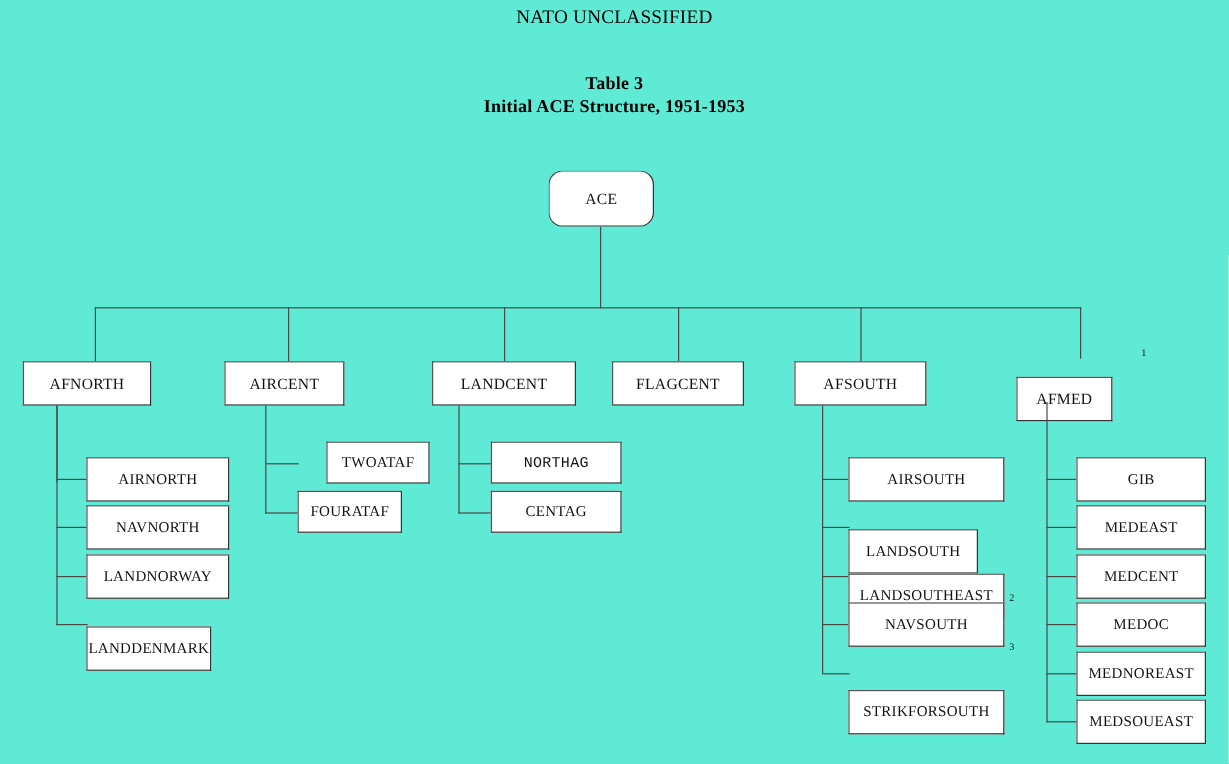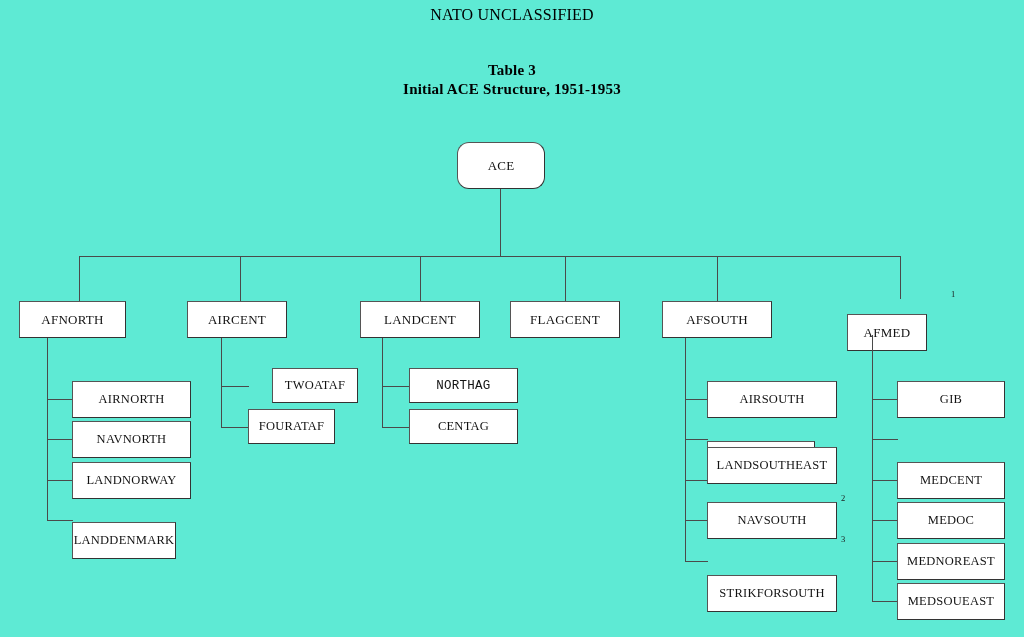--- a/index.html
+++ b/index.html
@@ -127,33 +127,34 @@
 
   <div class="line v" style="left:685px; top:338px; height:223px;"></div>
   <div class="line h" style="left:685px; top:399px; width:23px;"></div>
   <div class="line h" style="left:685px; top:439px; width:23px;"></div>
   <div class="line h" style="left:685px; top:480px; width:23px;"></div>
   <div class="line h" style="left:685px; top:520px; width:23px;"></div>
   <div class="line h" style="left:685px; top:561px; width:23px;"></div>
 
   <div class="node" style="left:707px; top:381px; width:130px; height:37px;">AIRSOUTH</div>
   <div class="node" style="left:707px; top:441px; width:108px; height:37px;text-align:right;">LANDSOUTH</div>
-  <div class="node" style="left:707px; top:447px; width:130px; height:37px;">LANDSOUTHEAST</div>
+  <div class="node" style="left:707px; top:478px; width:130px; height:37px;">LANDSOUTHEAST</div>
   <div class="sup" style="left:841px; top:494px;">2</div>
   <div class="node" style="left:707px; top:502px; width:130px; height:37px;">NAVSOUTH</div>
   <div class="sup" style="left:841px; top:535px;">3</div>
   <div class="node" style="left:707px; top:575px; width:130px; height:37px;">STRIKFORSOUTH</div>
 
   <div class="line v" style="left:872px; top:335px; height:267px;"></div>
   <div class="line h" style="left:872px; top:399px; width:26px;"></div>
   <div class="line h" style="left:872px; top:439px; width:26px;"></div>
   <div class="line h" style="left:872px; top:480px; width:26px;"></div>
   <div class="line h" style="left:872px; top:520px; width:26px;"></div>
   <div class="line h" style="left:872px; top:561px; width:26px;"></div>
   <div class="line h" style="left:872px; top:601px; width:26px;"></div>
 
   <div class="node" style="left:897px; top:381px; width:108px; height:37px;">GIB</div>
+  <div class="node" style="left:897px; top:421px; width:108px; height:37px;">MEDEAST</div>
   <div class="node" style="left:897px; top:462px; width:108px; height:37px;">MEDCENT</div>
   <div class="node" style="left:897px; top:502px; width:108px; height:37px;">MEDOC</div>
   <div class="node" style="left:897px; top:543px; width:108px; height:37px;">MEDNOREAST</div>
   <div class="node" style="left:897px; top:583px; width:108px; height:37px;">MEDSOUEAST</div>
 
 </div>
 
 </body></html>

